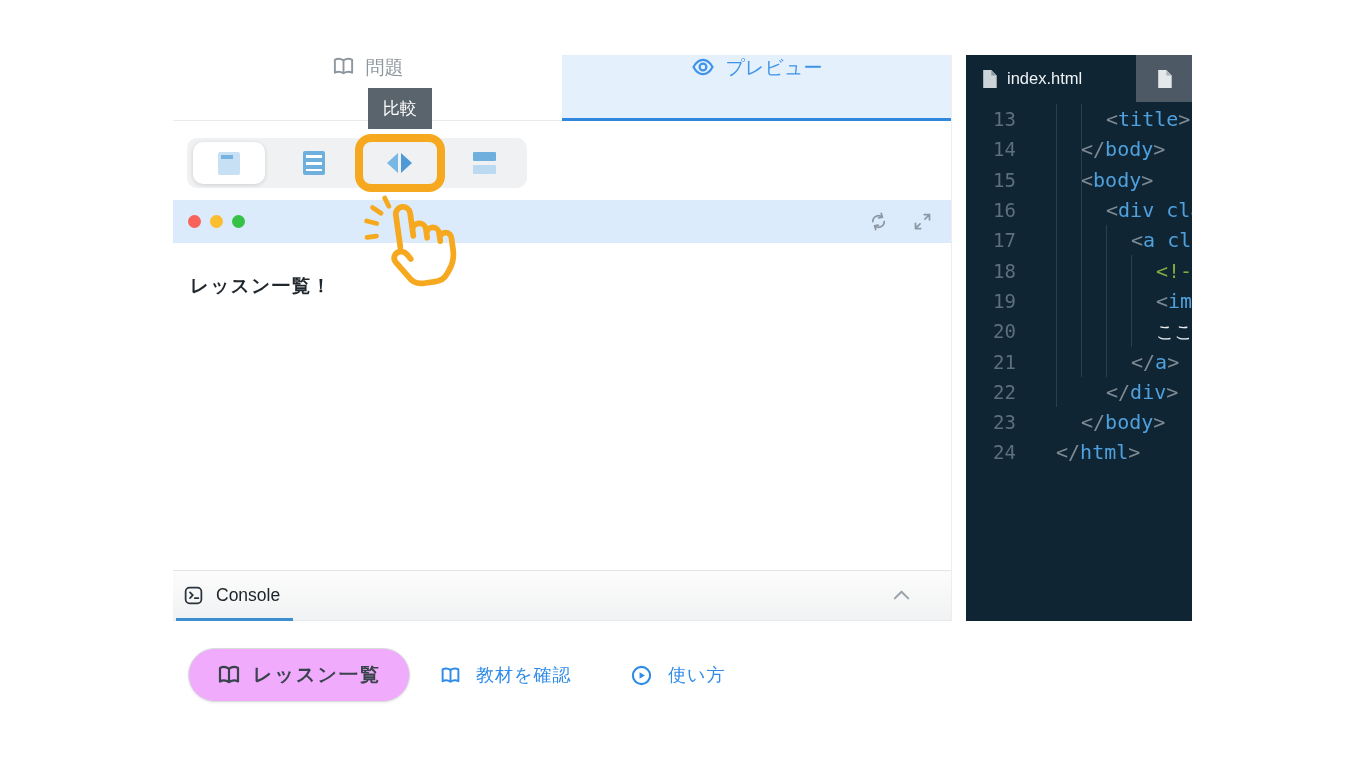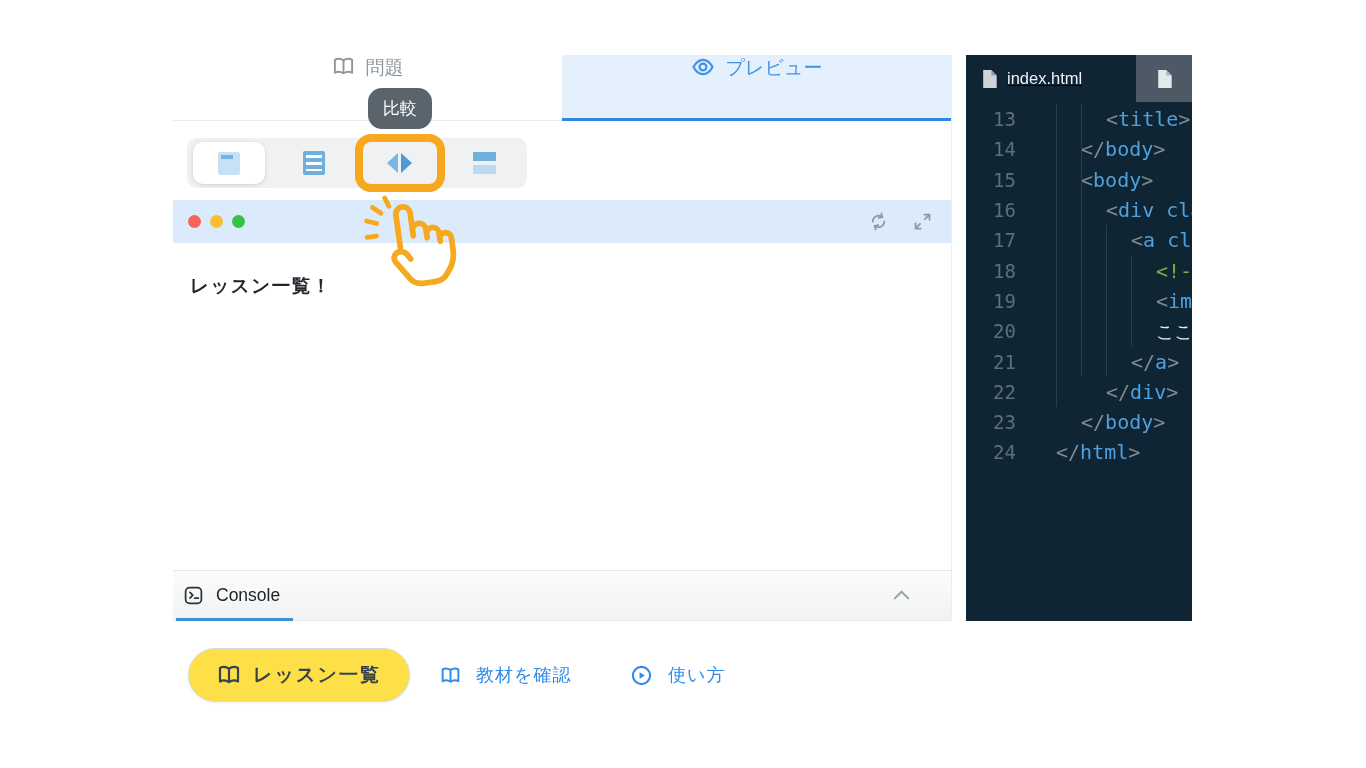--- a/index.html
+++ b/index.html
@@ -31,21 +31,21 @@
     border-right:11px solid #7AB6E3;border-left:0;}
   .ic-compare::after{content:"";position:absolute;right:0;top:1px;border:10px solid transparent;
     border-left:11px solid #4E9AD6;border-right:0;}
   .ic-split{width:23px;height:22px;display:flex;flex-direction:column;justify-content:space-between;}
   .ic-split i{display:block;height:9px;border-radius:1px;}
   .ic-split i:first-child{background:#6FAFDE;}
   .ic-split i:last-child{background:#BBD9F0;}
   .ring{position:absolute;left:-9px;right:-9px;top:-8px;bottom:-8px;border:8px solid #F6A81F;
     border-radius:16px;z-index:30;pointer-events:none;}
   .tooltip{position:absolute;bottom:calc(100% + 13px);left:50%;transform:translateX(-50%);
-    background:#59646D;color:#fff;font-size:17px;padding:9px 15px;border-radius:14px;z-index:40;white-space:nowrap;}
+    background:#59646D;color:#fff;font-size:17px;padding:9px 15px;border-radius:0;z-index:40;white-space:nowrap;}
 
   
   .browser-bar{position:absolute;left:0;top:145px;width:778px;height:43px;background:#DCEBFB;
     display:flex;align-items:center;}
   .dots{display:flex;gap:9px;margin-left:15px;}
   .dot{width:13px;height:13px;border-radius:50%;}
   .bar-actions{margin-left:auto;margin-right:18px;display:flex;gap:23px;color:#8D98A2;}
   .bar-actions svg{cursor:pointer;}
 
   .preview-content{position:absolute;left:0;top:188px;width:778px;height:327px;background:#fff;}
@@ -58,34 +58,34 @@
   .console-bar .term{margin-left:10px;color:#2A343C;}
   .console-label{margin-left:12px;font-size:17.5px;color:#1B2329;}
   .console-chevron{margin-left:auto;margin-right:38px;color:#9AA4AD;cursor:pointer;}
   .console-underline{position:absolute;left:3px;bottom:-1px;width:117px;height:3px;background:#3D8FD1;}
 
   
   .hand{position:absolute;left:352px;top:192px;z-index:50;pointer-events:none;}
 
   
   .editor{position:absolute;left:966px;top:55px;width:226px;height:566px;background:#0F2534;overflow:hidden;}
-  .ed-tabbar{position:absolute;left:0;top:0;width:100%;height:47px;background:#fef9c3;display:flex;text-decoration:underline;}
+  .ed-tabbar{position:absolute;left:0;top:0;width:100%;height:47px;background:#fef9c3;display:flex;}
   .ed-tab{display:flex;align-items:center;gap:10px;padding-left:16px;box-sizing:border-box;cursor:pointer;}
   .ed-tab.active{width:170px;background:#0F2534;color:#EEF2F5;font-size:16.5px;}
   .ed-tab.partial{flex:1;background:#4D5A66;justify-content:center;padding-left:0;}
   .code-area{position:absolute;left:0;top:47px;width:100%;padding-top:2px;}
   .cline{display:flex;align-items:center;height:30.3px;font-family:"DejaVu Sans Mono",monospace;font-size:20px;}
   .lnum{width:50px;text-align:right;color:#5D6F7C;font-size:19px;flex:none;}
   .ctext{white-space:pre;}
   .sb{color:#7E8A92}.st{color:#4FA0DC}.sc{color:#7FAE3E}.sx{color:#E9EDF0;font-family:"Liberation Sans",sans-serif;font-size:18px;}
   .guide{position:absolute;width:1px;background:#2C3E4B;}
 
   
   .pill-btn{position:absolute;left:188px;top:648px;width:222px;height:54px;border-radius:27px;
-    background:#fde047;border:1.5px solid #D8DCDF;box-shadow:0 1px 3px rgba(0,0,0,.07);
+    background:#f0abfc;border:1.5px solid #D8DCDF;box-shadow:0 1px 3px rgba(0,0,0,.07);
     display:flex;align-items:center;justify-content:center;gap:12px;color:#39434B;
     font-size:19px;font-weight:700;letter-spacing:2px;cursor:pointer;box-sizing:border-box;}
   .foot-link{position:absolute;top:648px;height:54px;display:flex;align-items:center;gap:15px;
     color:#2F8BE8;font-size:18px;font-weight:500;letter-spacing:1px;cursor:pointer;}
   .foot-link.materials{left:440px;}
   .foot-link.howto{left:630px;}
 </style>
 </head>
 <body>
 

